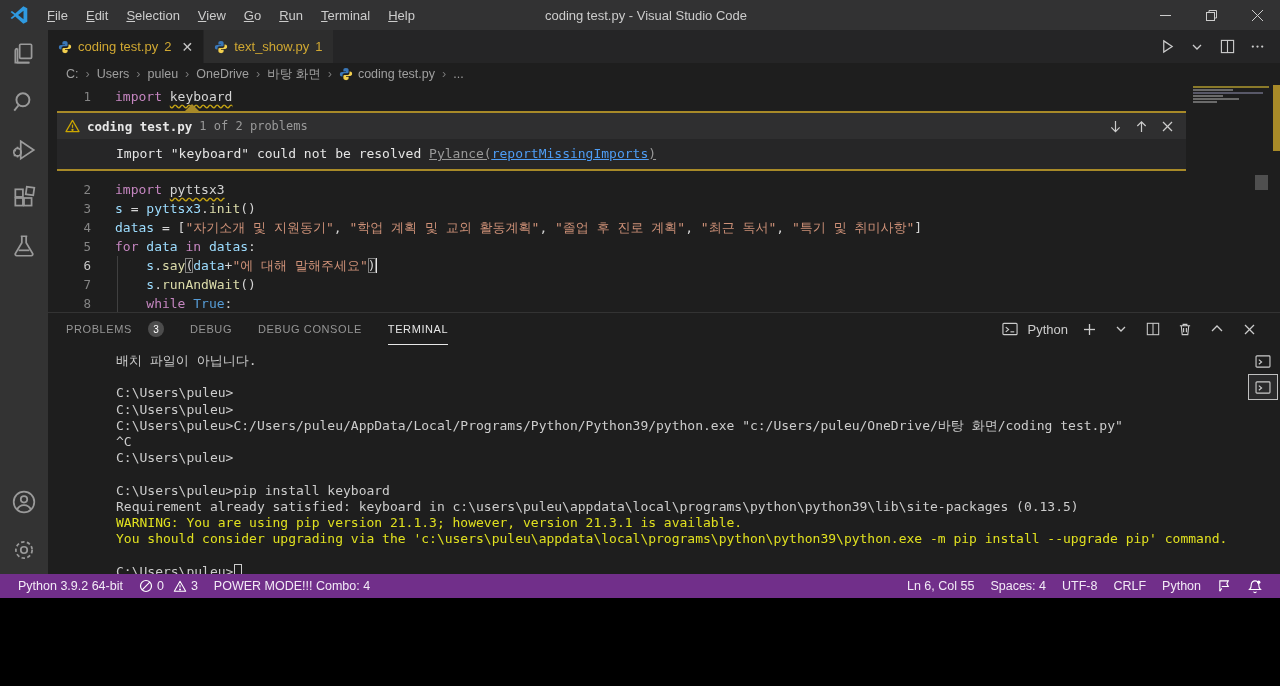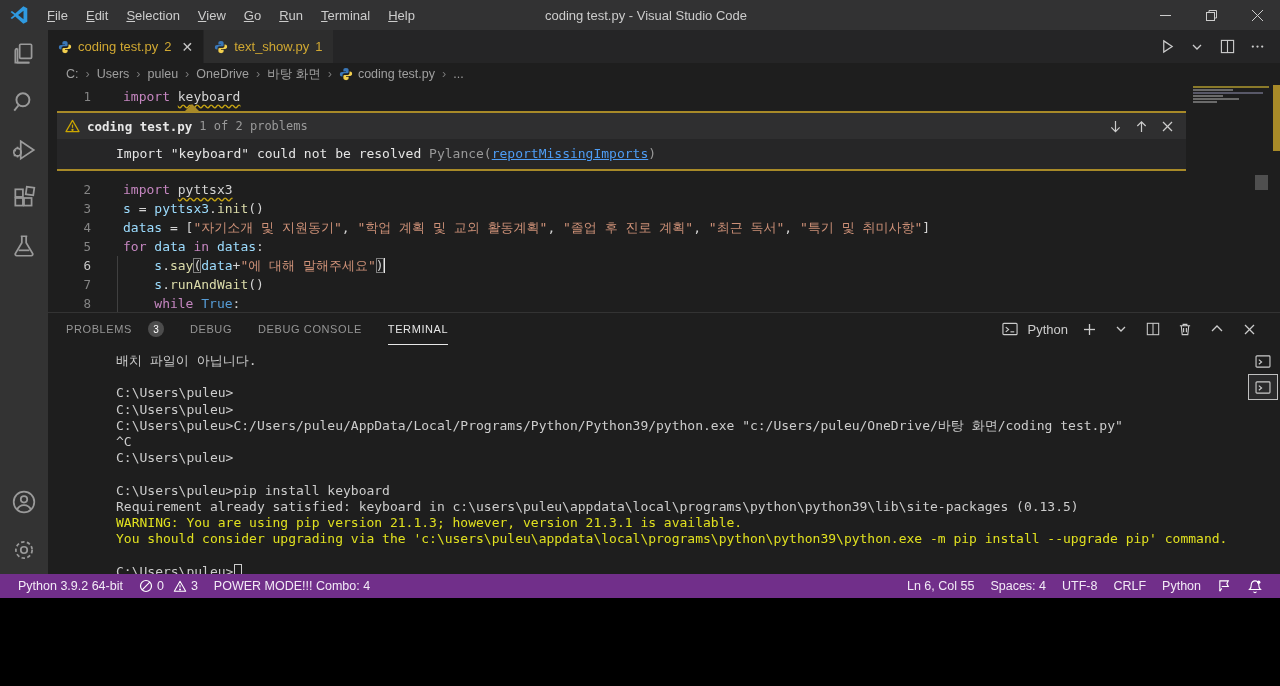--- a/index.html
+++ b/index.html
@@ -37,41 +37,41 @@
   .breadcrumbs { height:22px; display:flex; align-items:center; padding-left:18px; font-size:12.5px; color:#9f9f9f; background:#1e1e1e; }
   .crumb { display:flex; align-items:center; }
   .crumb + .crumb::before { content:"›"; margin:0 7px; color:#7a7a7a; }
   .crumb .py-ico { margin-right:5px; }
   
   .code-area { position:relative; flex:1; background:#1e1e1e; overflow:hidden;
     font-family:"DejaVu Sans Mono", monospace; font-size:13px; }
   .code-row { display:flex; height:19px; line-height:19px; }
   .gutter { width:67px; flex:0 0 auto; text-align:right; padding-right:24px; color:#858585; font-size:12.5px; }
   .gutter.cur { color:#c6c6c6; }
-  .code-text { white-space:pre;margin-left:8px; }
+  .code-text { white-space:pre; }
   .kw{color:#c586c0} .var{color:#9cdcfe} .fn{color:#dcdcaa} .pl{color:#d4d4d4} .str{color:#ce9178} .bl{color:#569cd6}
   .sq{ text-decoration:underline wavy #c8a612; text-decoration-skip-ink:none; text-underline-offset:3px; }
   .brk{ outline:1px solid #808080; outline-offset:-1px; }
   .caret{ display:inline-block; width:1.5px; height:15px; background:#e8e8e8; vertical-align:-3px; }
   .code-top { position:absolute; top:2px; left:0; right:0; }
   .code-rest { position:absolute; top:95px; left:0; right:0; }
   .indent-guide { position:absolute; width:1px; background:#404040; }
   
   .peek { position:absolute; top:26px; left:9px; right:94px; height:60px;
     border-top:2px solid #a88a28; border-bottom:2px solid #a88a28; background:#262627; }
   .peek-anchor { position:absolute; top:-9px; left:128px; width:0; height:0;
     border-left:7px solid transparent; border-right:7px solid transparent; border-bottom:7px solid #a88a28; }
   .peek-head { height:26px; background:#2f2f30; display:flex; align-items:center; padding:0 8px; gap:7px; }
   .peek-file { font-size:12.5px; font-weight:bold; color:#e7e7e7; }
   .peek-count { font-size:12px; color:#9a9a9a; }
   .peek-head-actions { margin-left:auto; display:flex; gap:4px; color:#cccccc; }
   .peek-head-actions .ea-btn { width:22px; height:22px; }
   .peek-body { padding:7px 0 0 59px; font-family:"DejaVu Sans Mono", monospace; font-size:13px; }
   .peek-msg { color:#e4e4e4; }
-  .peek-src { color:#999999; }
+  .peek-src { color:#999999;text-decoration:underline; }
   .peek-link { color:#4e9df5; text-decoration:underline; cursor:pointer; }
   
   .minimap { position:absolute; top:1px; right:9px; width:78px; height:30px; }
   .mm-bar { height:2px; margin-bottom:1px; background:#6a6a6a; }
   .overview-ruler { position:absolute; top:0; right:0; width:7px; height:66px; background:#a88a28; }
   .scroll-thumb { position:absolute; top:90px; right:12px; width:13px; height:15px; background:#4f4f4f; }
   
   .panel { height:262px; background:#1e1e1e; border-top:1px solid #333; position:relative; display:flex; flex-direction:column; }
   .panel-head { height:32px; display:flex; align-items:center; padding:0 18px; position:relative; }
   .panel-tab { font-size:11px; letter-spacing:.6px; color:#969696; margin-right:26px; height:100%; display:flex; align-items:center; gap:16px; }

